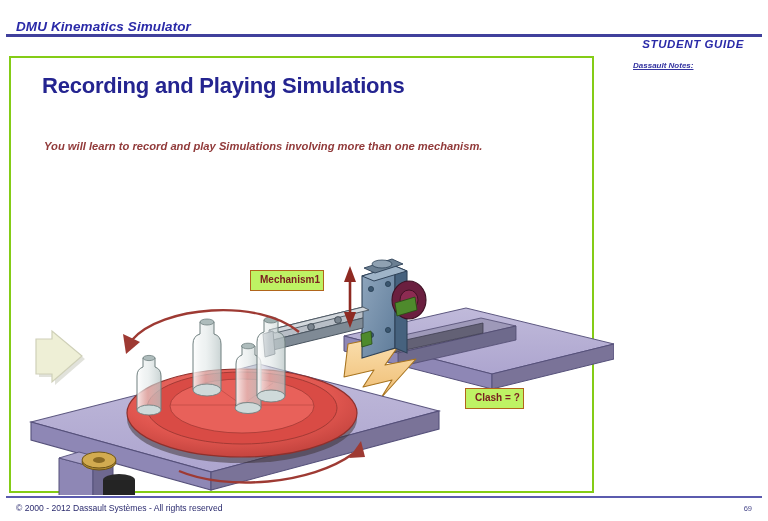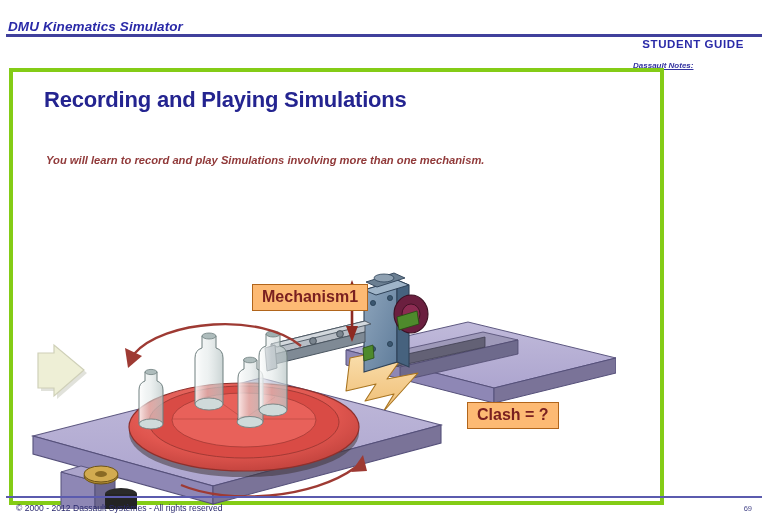--- a/index.html
+++ b/index.html
@@ -6,48 +6,48 @@
   body{
     width:768px;height:521px;
     background:#ffffff;
     font-family:"Liberation Sans", sans-serif;
     position:relative;
     overflow:hidden;
   }
 
   
   #header-title{
-    position:absolute;left:8px;top:19px;
+    position:absolute;left:16px;top:19px;
     font-size:13.5px;font-weight:bold;font-style:italic;
     color:#2a2aa8;letter-spacing:.1px;white-space:nowrap;
   }
   #header-rule{
     position:absolute;left:6px;top:34px;width:756px;height:3px;
     background:#40409c;
   }
   #student-guide{
     position:absolute;right:24px;top:38px;
-    font-size:11.5px;font-weight:bold;
+    font-size:11.5px;font-weight:bold;font-style:italic;
     color:#2a2aa8;letter-spacing:.6px;white-space:nowrap;
   }
   #student-guide-rule{
     position:absolute;right:22px;top:35px;width:120px;height:2px;
     background:#40409c;
   }
   #student-notes{
     position:absolute;left:633px;top:61px;
     font-size:8px;font-weight:bold;font-style:italic;
     color:#3333a0;text-decoration:underline;white-space:nowrap;
   }
 
   
   #content-frame{
-    position:absolute;left:9px;top:68px;
-    width:655px;height:437px;
-    border:4px solid #84cc16;
+    position:absolute;left:9px;top:56px;
+    width:585px;height:437px;
+    border:2px solid #84cc16;
     background:#ffffff;
     box-sizing:border-box;
   }
   #slide-title{
     position:absolute;left:31px;top:15px;
     font-size:22px;font-weight:bold;color:#242490;
     white-space:nowrap;letter-spacing:-.2px;
   }
   #slide-subtitle{
     position:absolute;left:33px;top:54px;
@@ -61,25 +61,25 @@
   }
 
   
   #illustration{
     position:absolute;left:0px;top:100px;width:603px;height:337px;
   }
 
   
   .callout{
     position:absolute;
-    background:#fdba74;
+    background:#bef264;
     border:1.5px solid #b1651b;
     color:#7a2020;
-    font-size:16px;font-weight:bold;
-    padding:4px 9px 5px 9px;
+    font-size:10px;font-weight:bold;
+    padding:4px 3px 5px 9px;
     white-space:nowrap;
     line-height:1;
   }
   #callout-mechanism1{left:239px;top:212px;}
   #callout-mechanism2{left:250px;top:384px;}
   #callout-clash{left:413px;top:330px;margin-left:41px;}
 
   
   #footer-rule{
     position:absolute;left:6px;top:496px;width:756px;height:2px;

